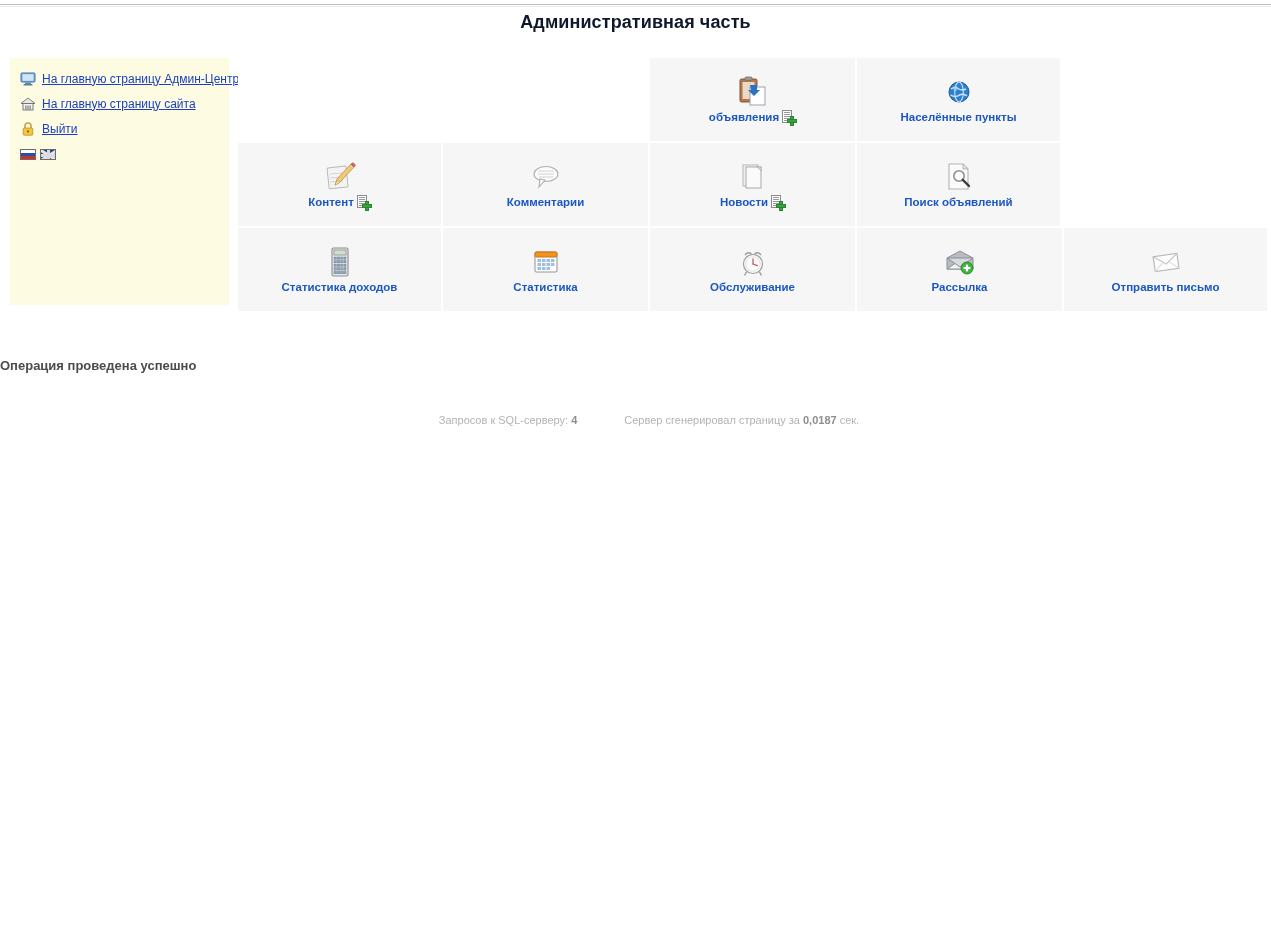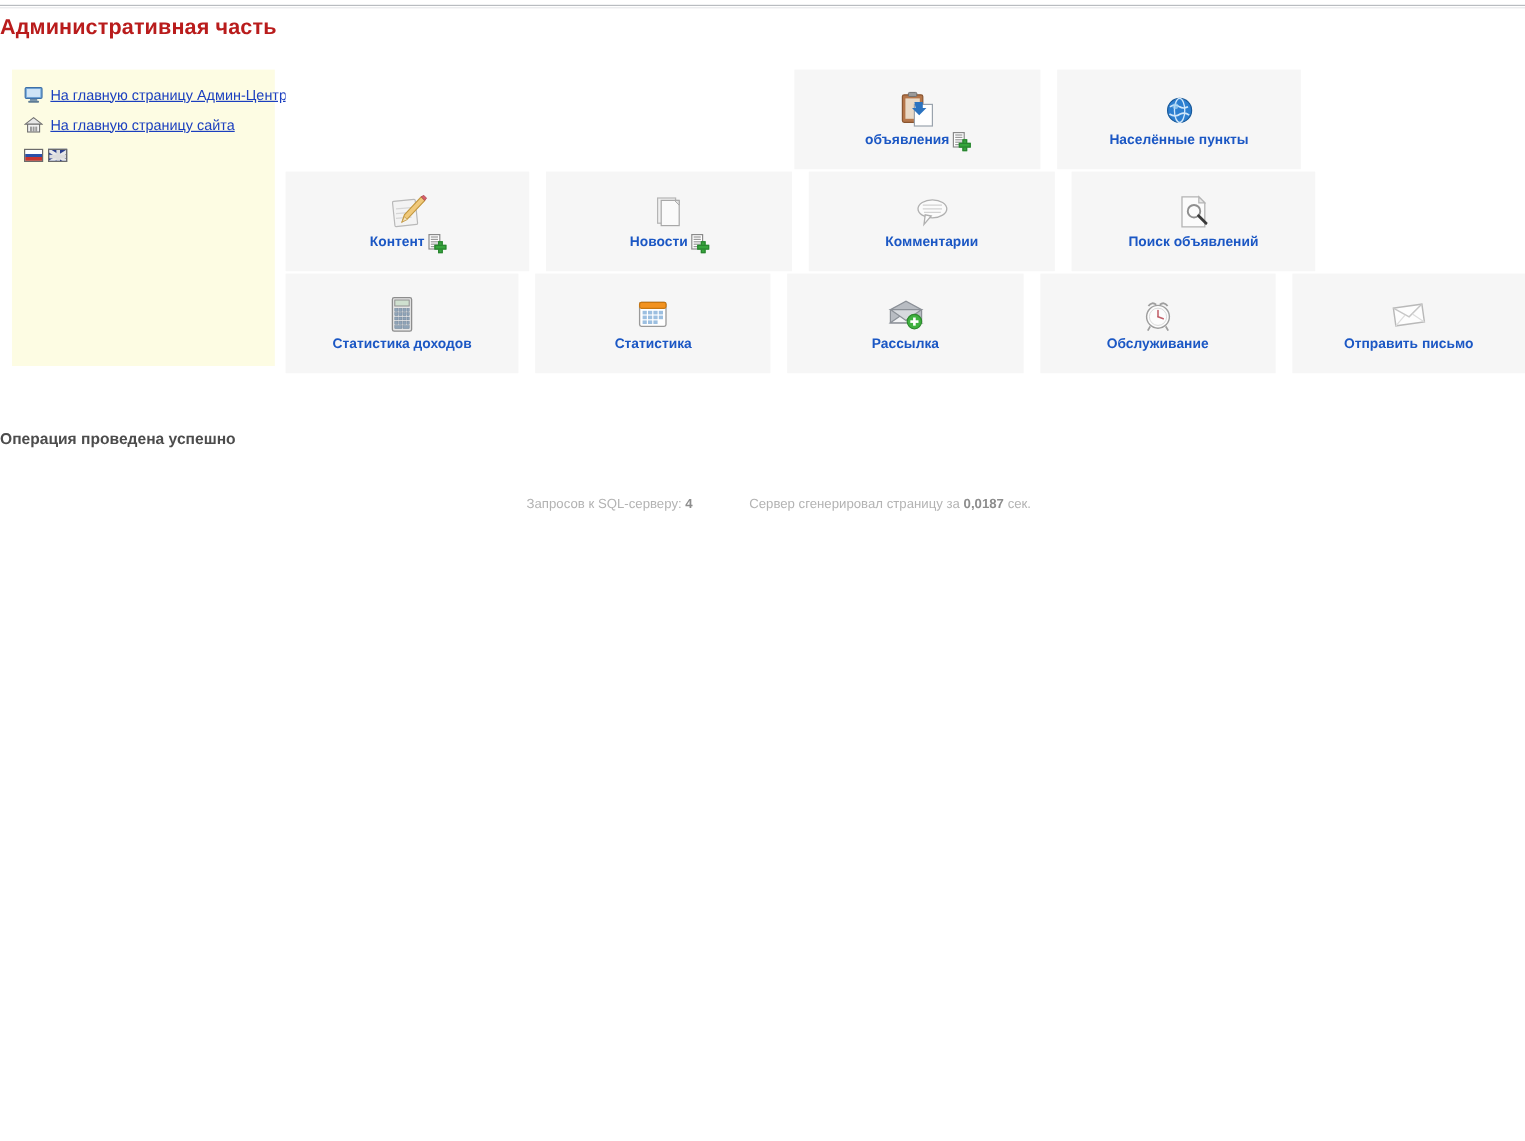--- a/index.html
+++ b/index.html
@@ -35,24 +35,24 @@
     height: 1px;
     background: #e8e9eb;
   }
 
   
   .page-title {
     position: absolute;
     top: 12px;
     left: 0;
     width: 1271px;
-    text-align: left;
+    text-align: center;
     font-size: 18px;
     font-weight: bold;
-    color: #b91c1c;
+    color: #0f172a;
     letter-spacing: 0.1px;
   }
 
   
   .sidebar {
     position: absolute;
     left: 10px;
     top: 58px;
     width: 219px;
     height: 247px;
@@ -151,21 +151,20 @@
     position: absolute;
     left: 238px;
     top: 58px;
     width: 1033px;
   }
   .grid-row {
     display: flex;
     width: 1033px;
     height: 83px;
     margin-bottom: 2px;
-    gap: 12px;
   }
   .tile {
     background: #f6f6f6;
     margin-right: 2px;
     display: flex;
     flex-direction: column;
     align-items: center;
     justify-content: center;
     cursor: pointer;
     position: relative;
@@ -285,20 +284,30 @@
         <rect x="5" y="9.5" width="1.6" height="4.5" fill="#9a9a9a"></rect>
         <rect x="7.2" y="9.5" width="1.6" height="4.5" fill="#9a9a9a"></rect>
         <rect x="9.4" y="9.5" width="1.6" height="4.5" fill="#9a9a9a"></rect>
       </svg>
     </span>
     <span class="side-link">На главную страницу сайта</span>
   </div>
 
 
 
+  <div class="side-item">
+    <span class="side-ico">
+      <svg width="16" height="16" viewBox="0 0 16 16">
+        <path d="M5 7 V5 a3 3 0 0 1 6 0 V7" fill="none" stroke="#c8a23a" stroke-width="1.6"></path>
+        <rect x="3.2" y="7" width="9.6" height="7.2" rx="1" fill="#f3c63e" stroke="#b8912c" stroke-width="0.8"></rect>
+        <circle cx="8" cy="10.4" r="1.1" fill="#7a5f14"></circle>
+      </svg>
+    </span>
+    <span class="side-link">Выйти</span>
+  </div>
 
   <div class="lang-row">
     <span class="flag flag-ru"></span>
     <span class="flag flag-uk">
       <span class="cross-v"></span>
         <span class="cross-h"></span>
     </span>
   </div>
 </div>
 
@@ -366,51 +375,51 @@
           <span class="doc">
               <i></i>
             </span>
             <span class="plus"></span>
         </span>
       </span>
     </div>
 
     <div class="tile w-mid">
       <span class="tile-icon">
-        <svg width="28" height="30" viewBox="0 0 28 30">
-          <rect x="4" y="3" width="15" height="21" fill="#f0f0f0" stroke="#b5b5b5" stroke-width="1"></rect>
-          <rect x="7" y="5" width="15" height="21" fill="#fafafa" stroke="#a8a8a8" stroke-width="1"></rect>
-          <polygon points="22,5 22,9 18,5" fill="#e4e4e4" stroke="#a8a8a8" stroke-width="0.8"></polygon>
-        </svg>
-      </span>
-      <span class="tile-label">
-        <span>Новости</span>
-        <span class="plus-doc">
-          <span class="doc">
-              <i></i>
-            </span>
-            <span class="plus"></span>
-        </span>
-      </span>
-    </div>
-
-    <div class="tile w-mid">
-      <span class="tile-icon">
         <svg width="32" height="26" viewBox="0 0 32 26">
           <ellipse cx="16" cy="10" rx="12" ry="7.5" fill="#fbfbfb" stroke="#b0b0b0" stroke-width="1.1"></ellipse>
           <polygon points="10,15 9,23 15,16" fill="#fbfbfb" stroke="#b0b0b0" stroke-width="1.1"></polygon>
           <g stroke="#d2d2d2" stroke-width="1">
             <line x1="8" y1="7" x2="24" y2="7"></line>
             <line x1="8" y1="10" x2="24" y2="10"></line>
             <line x1="9" y1="13" x2="23" y2="13"></line>
           </g>
         </svg>
       </span>
       <span class="tile-label">
         <span>Комментарии</span>
+      </span>
+    </div>
+
+    <div class="tile w-mid">
+      <span class="tile-icon">
+        <svg width="28" height="30" viewBox="0 0 28 30">
+          <rect x="4" y="3" width="15" height="21" fill="#f0f0f0" stroke="#b5b5b5" stroke-width="1"></rect>
+          <rect x="7" y="5" width="15" height="21" fill="#fafafa" stroke="#a8a8a8" stroke-width="1"></rect>
+          <polygon points="22,5 22,9 18,5" fill="#e4e4e4" stroke="#a8a8a8" stroke-width="0.8"></polygon>
+        </svg>
+      </span>
+      <span class="tile-label">
+        <span>Новости</span>
+        <span class="plus-doc">
+          <span class="doc">
+              <i></i>
+            </span>
+            <span class="plus"></span>
+        </span>
       </span>
     </div>
 
 
     <div class="tile w-std">
       <span class="tile-icon">
         <svg width="28" height="30" viewBox="0 0 28 30">
           <polygon points="4,2 18,2 23,7 23,27 4,27" fill="#fbfbfb" stroke="#b4b4b4" stroke-width="1.1"></polygon>
           <polygon points="18,2 18,7 23,7" fill="#e8e8e8" stroke="#b4b4b4" stroke-width="1"></polygon>
           <circle cx="14" cy="14" r="5.2" fill="none" stroke="#8f8f8f" stroke-width="1.6"></circle>
@@ -476,49 +485,49 @@
           </g>
         </svg>
       </span>
       <span class="tile-label">
         <span>Статистика</span>
       </span>
     </div>
 
     <div class="tile w-mid">
       <span class="tile-icon">
-        <svg width="32" height="26" viewBox="0 0 32 26">
-          <polygon points="3,20 3,9 16,2 29,9 29,20" fill="#b8bcc2" stroke="#8b9097" stroke-width="1"></polygon>
-          <polygon points="3,20 16,11 29,20" fill="#f3f4f6" stroke="#8b9097" stroke-width="1"></polygon>
-          <polygon points="3,9 16,18 29,9" fill="#d7dade" stroke="#8b9097" stroke-width="1"></polygon>
-          <circle cx="23" cy="19" r="6" fill="#3fb13f" stroke="#2d8a2d" stroke-width="1"></circle>
-          <rect x="21.9" y="15.6" width="2.2" height="6.8" fill="#ffffff"></rect>
-          <rect x="19.6" y="17.9" width="6.8" height="2.2" fill="#ffffff"></rect>
-        </svg>
-      </span>
-      <span class="tile-label">
-        <span>Рассылка</span>
-      </span>
-    </div>
-
-    <div class="tile w-mid">
-      <span class="tile-icon">
         <svg width="28" height="30" viewBox="0 0 28 30">
           <circle cx="14" cy="17" r="9.5" fill="#fcfcfc" stroke="#9e9e9e" stroke-width="1.2"></circle>
           <circle cx="14" cy="17" r="7.2" fill="none" stroke="#d8d8d8" stroke-width="0.8"></circle>
           <line x1="14" y1="17" x2="14" y2="11.8" stroke="#c2606a" stroke-width="1.3" stroke-linecap="round"></line>
           <line x1="14" y1="17" x2="18.4" y2="18.6" stroke="#c2606a" stroke-width="1.3" stroke-linecap="round"></line>
           <path d="M6 8 q3 -4 6.5 -1" fill="none" stroke="#9e9e9e" stroke-width="1.5"></path>
           <path d="M22 8 q-3 -4 -6.5 -1" fill="none" stroke="#9e9e9e" stroke-width="1.5"></path>
           <line x1="7.5" y1="25" x2="5.5" y2="28.5" stroke="#9e9e9e" stroke-width="1.5"></line>
           <line x1="20.5" y1="25" x2="22.5" y2="28.5" stroke="#9e9e9e" stroke-width="1.5"></line>
         </svg>
       </span>
       <span class="tile-label">
         <span>Обслуживание</span>
+      </span>
+    </div>
+
+    <div class="tile w-mid">
+      <span class="tile-icon">
+        <svg width="32" height="26" viewBox="0 0 32 26">
+          <polygon points="3,20 3,9 16,2 29,9 29,20" fill="#b8bcc2" stroke="#8b9097" stroke-width="1"></polygon>
+          <polygon points="3,20 16,11 29,20" fill="#f3f4f6" stroke="#8b9097" stroke-width="1"></polygon>
+          <polygon points="3,9 16,18 29,9" fill="#d7dade" stroke="#8b9097" stroke-width="1"></polygon>
+          <circle cx="23" cy="19" r="6" fill="#3fb13f" stroke="#2d8a2d" stroke-width="1"></circle>
+          <rect x="21.9" y="15.6" width="2.2" height="6.8" fill="#ffffff"></rect>
+          <rect x="19.6" y="17.9" width="6.8" height="2.2" fill="#ffffff"></rect>
+        </svg>
+      </span>
+      <span class="tile-label">
+        <span>Рассылка</span>
       </span>
     </div>
 
     <div class="tile w-std">
       <span class="tile-icon">
         <svg width="32" height="26" viewBox="0 0 32 26">
           <g transform="rotate(-8 16 13)">
             <polygon points="4,21 4,6 28,6 28,21" fill="#fdfdfd" stroke="#b9b9b9" stroke-width="1.2"></polygon>
             <polyline points="4,6 16,15 28,6" fill="none" stroke="#c6c6c6" stroke-width="1.2"></polyline>
             <line x1="4" y1="21" x2="13" y2="13" stroke="#dcdcdc" stroke-width="1"></line>

